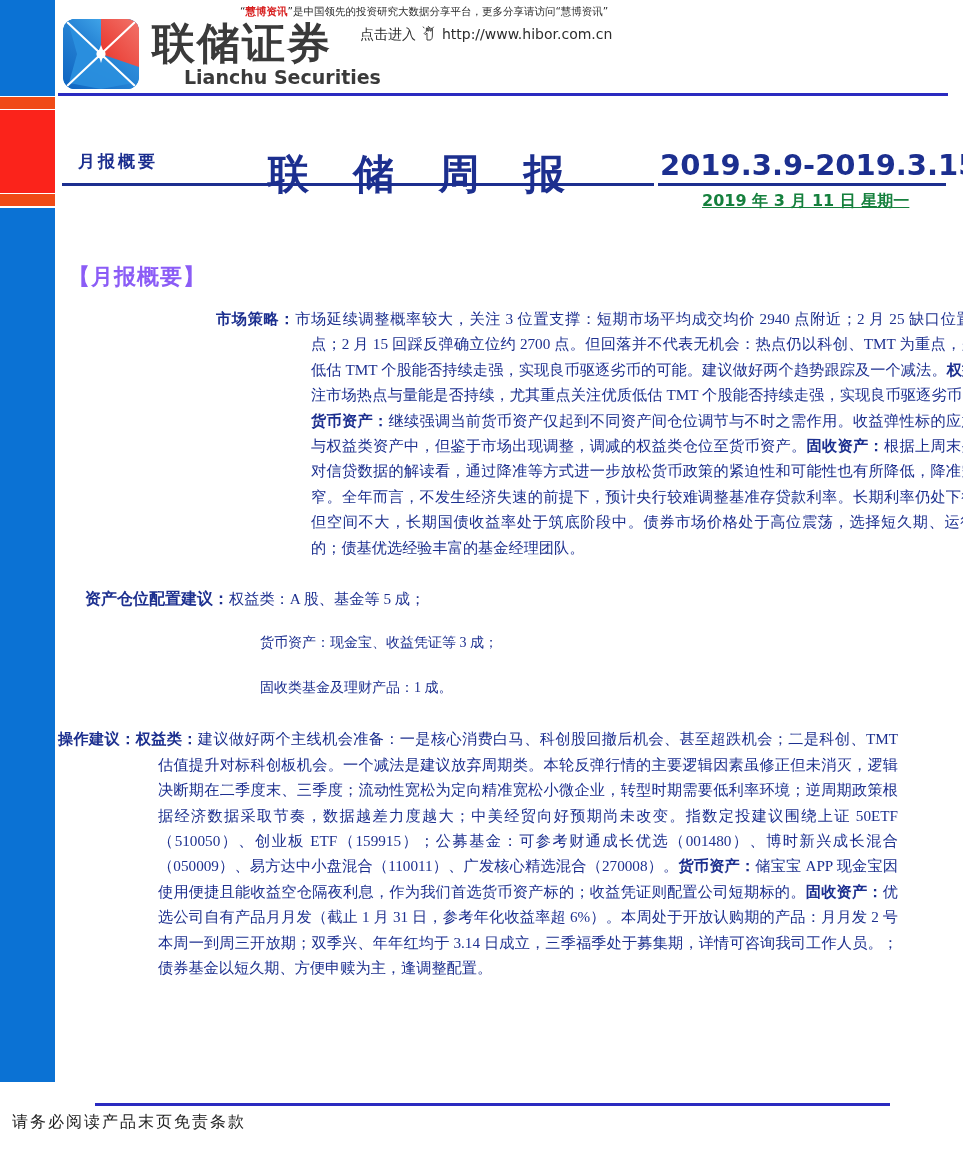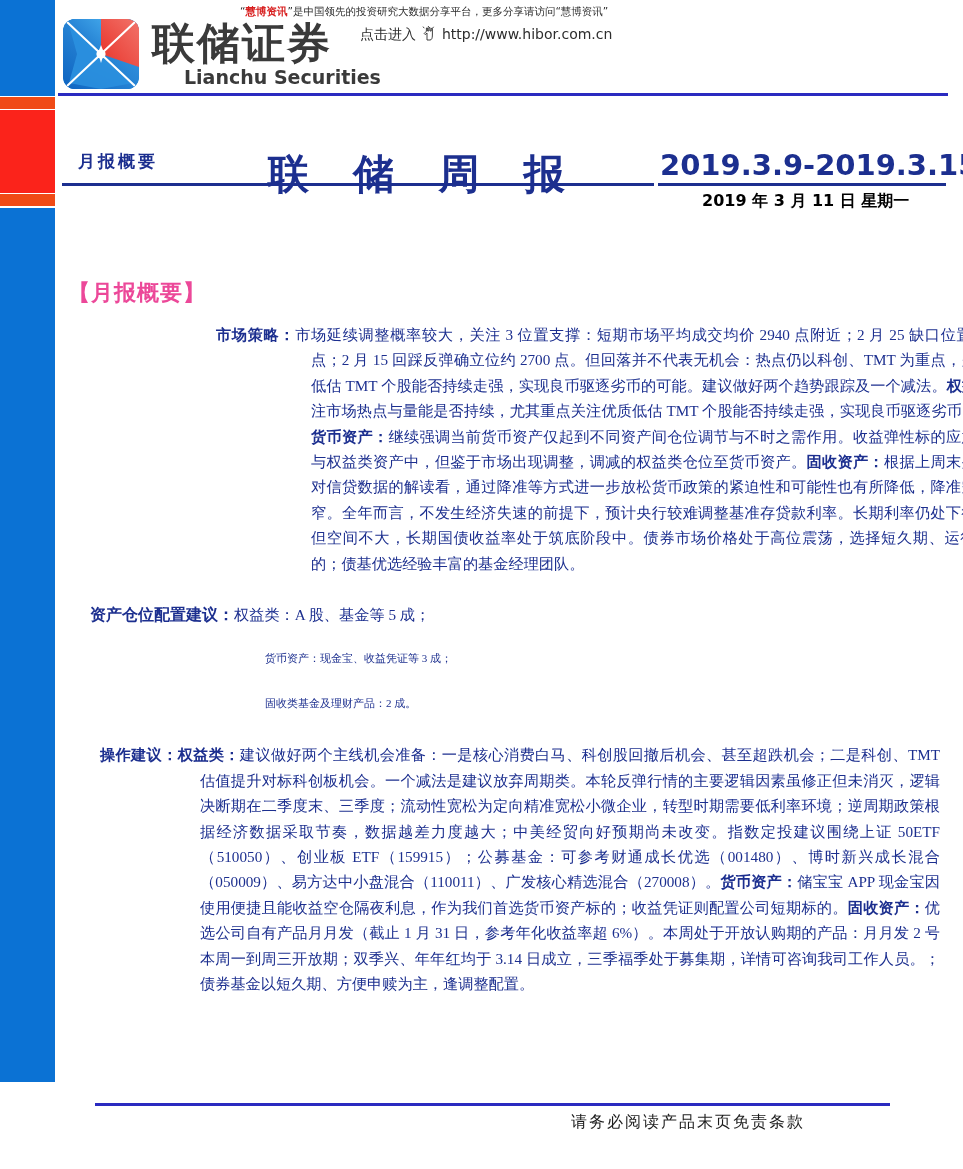--- a/index.html
+++ b/index.html
@@ -125,34 +125,35 @@
     position: absolute;
     left: 658px; top: 183px; width: 288px; height: 3px;
     background: #1c2f8f;
   }
   #title-date {
     position: absolute;
     left: 702px; top: 191px;
     font-family: "DejaVu Sans", "Liberation Sans", sans-serif;
     font-weight: bold;
     font-size: 16px;
-    color: #000000;
-    white-space: nowrap;
+    color: #15803d;
+    white-space: nowrap;
+    text-decoration: underline;
   }
 
   
   #content { position: absolute; left: 0; top: 262px; width: 963px; }
 
   #section-heading {
-    margin: 16px 0 14px 68px;
+    margin: 0 0 14px 68px;
     font-family: "Liberation Serif", "DejaVu Serif", serif;
     font-weight: bold;
     font-size: 22px;
     letter-spacing: 1px;
-    color: #ec4899;
+    color: #8b5cf6;
   }
 
   .para {
     font-family: "Liberation Serif", "DejaVu Serif", serif;
     font-size: 15.2px;
     line-height: 25.4px;
     color: #1c2f8f;
     text-align: justify;
     text-justify: inter-ideograph;
   }
@@ -160,58 +161,58 @@
 
   #para-strategy {
     margin: 0 48px 0 0;
     padding-left: 203px;
     text-indent: -95px;
     width: 712px;
     margin-left: 108px;
   }
 
   .alloc-block {
-    margin: 26px 0 0 18px;
-    padding-left: 0;
+    margin: 26px 0 0 0;
+    padding-left: 13px;
   }
   #alloc-heading {
     position: relative;
     font-family: "Liberation Serif", "DejaVu Serif", serif;
     font-size: 15.2px;
     line-height: 25.4px;
     color: #1c2f8f;
     margin-left: 72px;
   }
   #alloc-heading .lbl { font-weight: bold; font-size: 16px; }
   .alloc-line {
     font-family: "Liberation Serif", "DejaVu Serif", serif;
-    font-size: 11px;
+    font-size: 14px;
     line-height: 25.4px;
     color: #1c2f8f;
     margin-left: 247px;
     margin-top: 19px;
   }
 
   #para-operation {
-    margin: 26px 48px 0 100px;
+    margin: 26px 48px 0 58px;
     width: 740px;
     padding-left: 100px;
     text-indent: -100px;
   }
 
   
   #footer-rule {
     position: absolute;
     left: 95px; top: 1103px; width: 795px; height: 3px;
     background: #2a2ac0;
   }
   #footer-text {
     position: absolute;
-    left: 0; top: 1112px; width: 805px;
-    text-align: right;
+    left: 12px; top: 1112px; width: 805px;
+    text-align: left;
     font-family: "Liberation Serif", "DejaVu Serif", serif;
     font-size: 16px;
     letter-spacing: 2px;
     color: #1c1c1c;
   }
 </style>
 </head>
 <body>
 
 <div class="sidebar-bar" id="bar-blue-top"></div>
@@ -276,21 +277,21 @@
 
   <div class="para" id="para-strategy">
     <b>市场策略：</b><span>市场延续调整概率较大，关注 3 位置支撑：短期市场平均成交均价 2940 点附近；2 月 25 缺口位置约 2800 点；2 月 15 回踩反弹确立位约 2700 点。但回落并不代表无机会：热点仍以科创、TMT 为重点，关注优质低估 TMT 个股能否持续走强，实现良币驱逐劣币的可能。建议做好两个趋势跟踪及一个减法。</span><b>权益类：</b><span>关注市场热点与量能是否持续，尤其重点关注优质低估 TMT 个股能否持续走强，实现良币驱逐劣币的可能。</span><b>货币资产：</b><span>继续强调当前货币资产仅起到不同资产间仓位调节与不时之需作用。收益弹性标的应放在固收与权益类资产中，但鉴于市场出现调整，调减的权益类仓位至货币资产。</span><b>固收资产：</b><span>根据上周末央行行长对信贷数据的解读看，通过降准等方式进一步放松货币政策的紧迫性和可能性也有所降低，降准空间也缩窄。全年而言，不发生经济失速的前提下，预计央行较难调整基准存贷款利率。长期利率仍处下行趋势，但空间不大，长期国债收益率处于筑底阶段中。债券市场价格处于高位震荡，选择短久期、运行稳健标的；债基优选经验丰富的基金经理团队。</span>
   </div>
 
   <div class="alloc-block">
     <div id="alloc-heading">
       <span class="lbl">资产仓位配置建议：</span><span>权益类：A 股、基金等 5 成；</span>
     </div>
     <div class="alloc-line">货币资产：现金宝、收益凭证等 3 成；</div>
-    <div class="alloc-line">固收类基金及理财产品：2 成。</div>
+    <div class="alloc-line">固收类基金及理财产品：1 成。</div>
   </div>
 
   <div class="para" id="para-operation">
     <b>操作建议：</b><b>权益类：</b><span>建议做好两个主线机会准备：一是核心消费白马、科创股回撤后机会、甚至超跌机会；二是科创、TMT 估值提升对标科创板机会。一个减法是建议放弃周期类。本轮反弹行情的主要逻辑因素虽修正但未消灭，逻辑决断期在二季度末、三季度；流动性宽松为定向精准宽松小微企业，转型时期需要低利率环境；逆周期政策根据经济数据采取节奏，数据越差力度越大；中美经贸向好预期尚未改变。指数定投建议围绕上证 50ETF（510050）、创业板 ETF（159915）；公募基金：可参考财通成长优选（001480）、博时新兴成长混合（050009）、易方达中小盘混合（110011）、广发核心精选混合（270008）。</span><b>货币资产：</b><span>储宝宝 APP 现金宝因使用便捷且能收益空仓隔夜利息，作为我们首选货币资产标的；收益凭证则配置公司短期标的。</span><b>固收资产：</b><span>优选公司自有产品月月发（截止 1 月 31 日，参考年化收益率超 6%）。本周处于开放认购期的产品：月月发 2 号本周一到周三开放期；双季兴、年年红均于 3.14 日成立，三季福季处于募集期，详情可咨询我司工作人员。；债券基金以短久期、方便申赎为主，逢调整配置。</span>
   </div>
 
 </div>
 
 <div id="footer-rule"></div>
 <div id="footer-text">请务必阅读产品末页免责条款</div>

